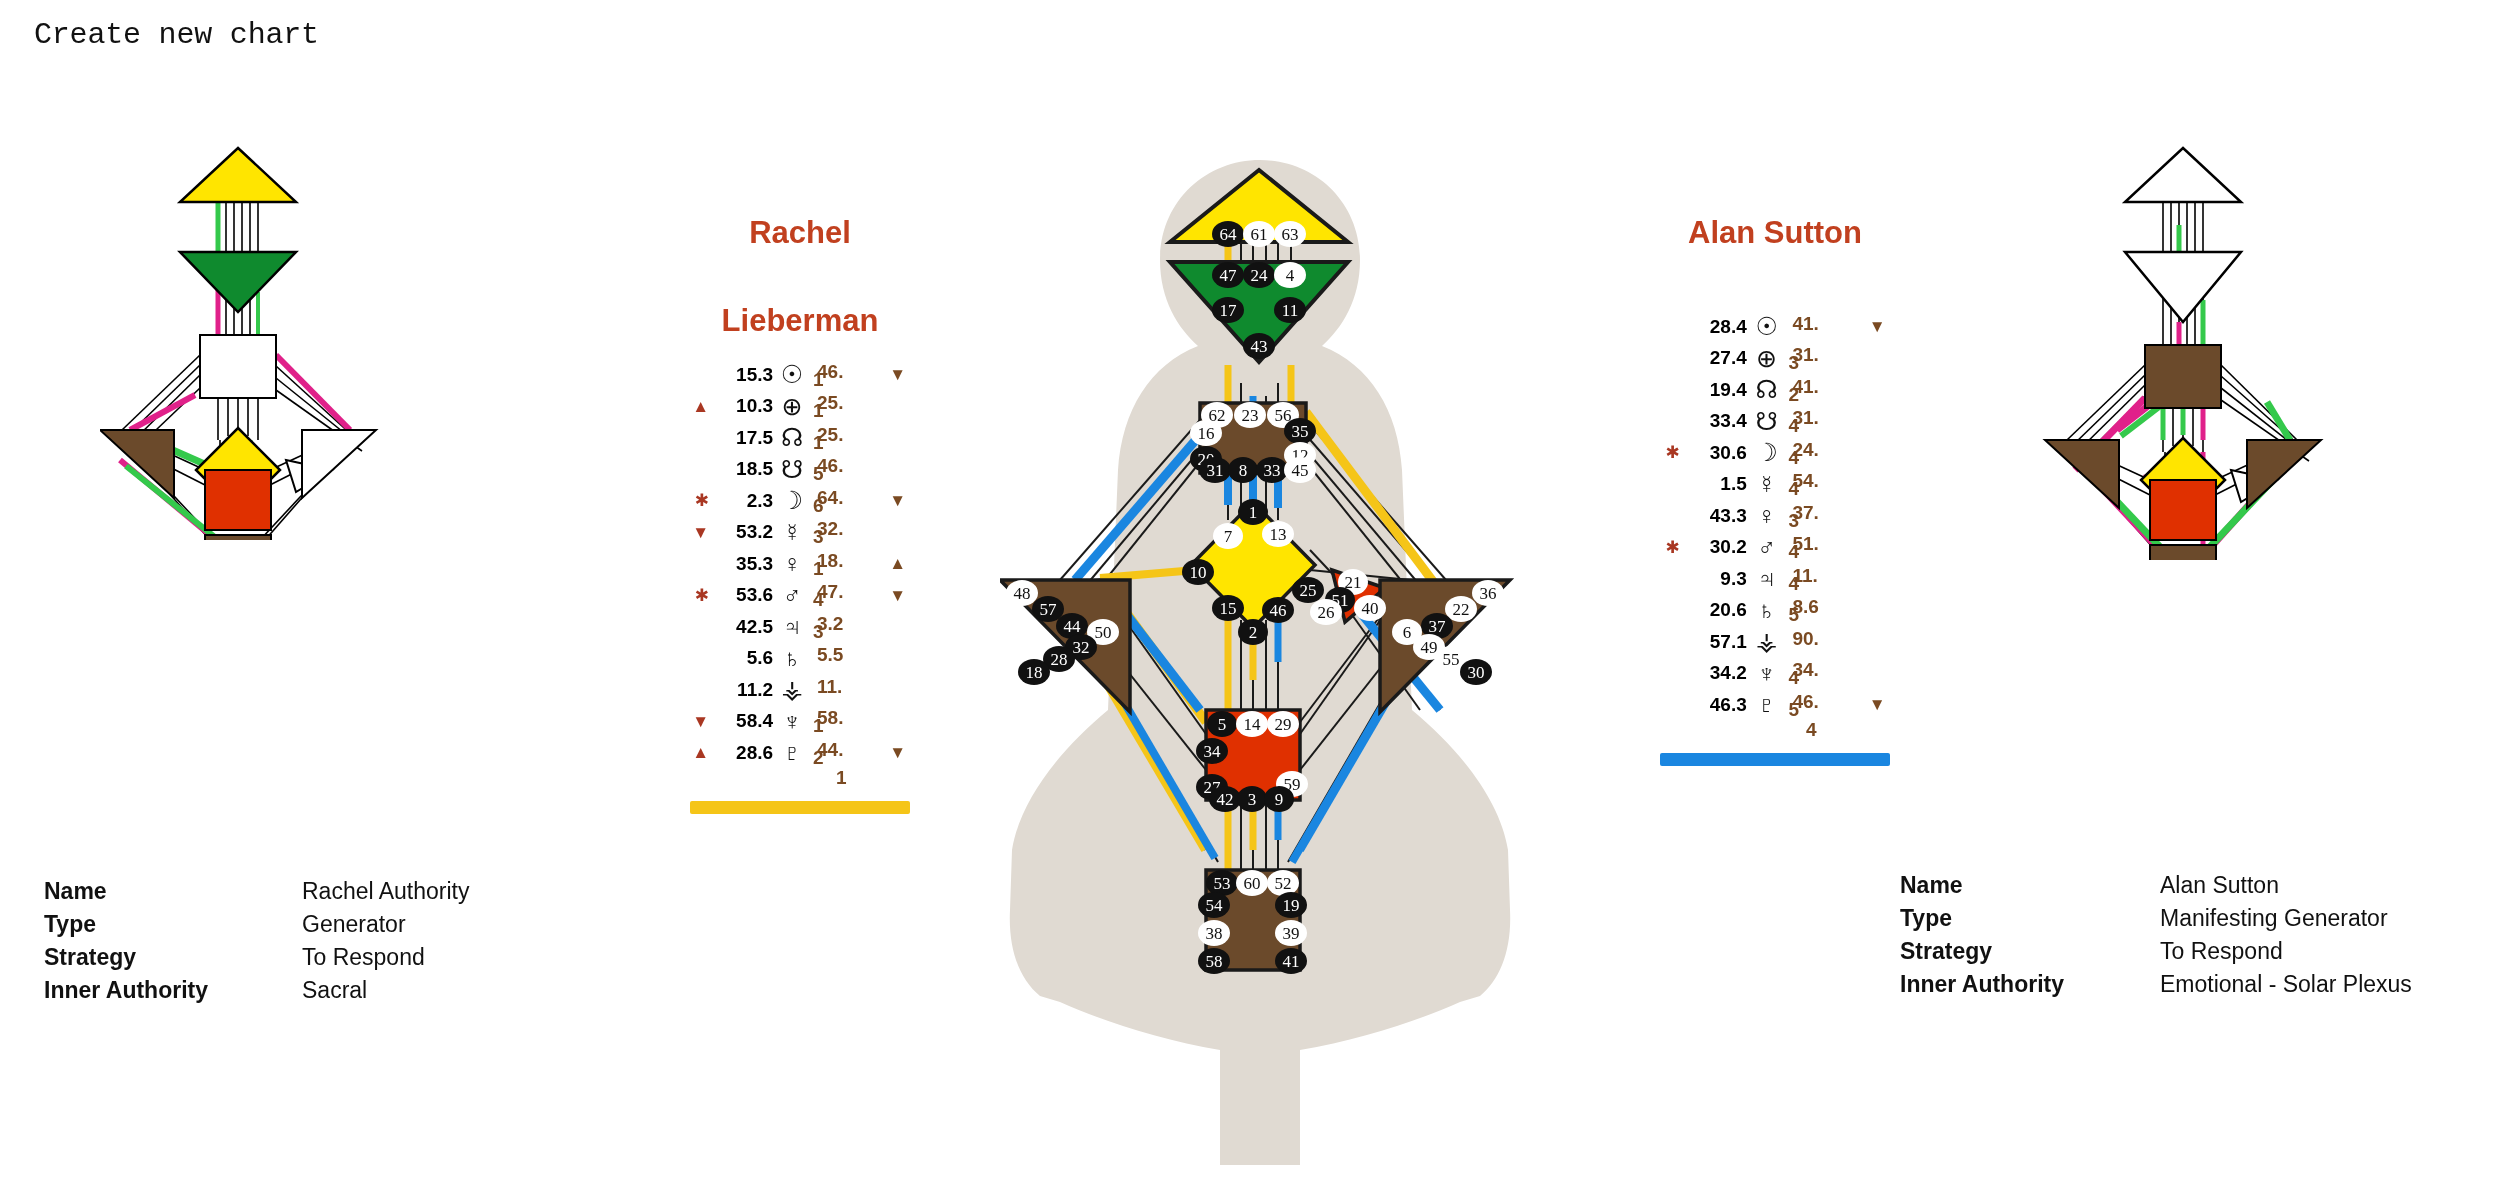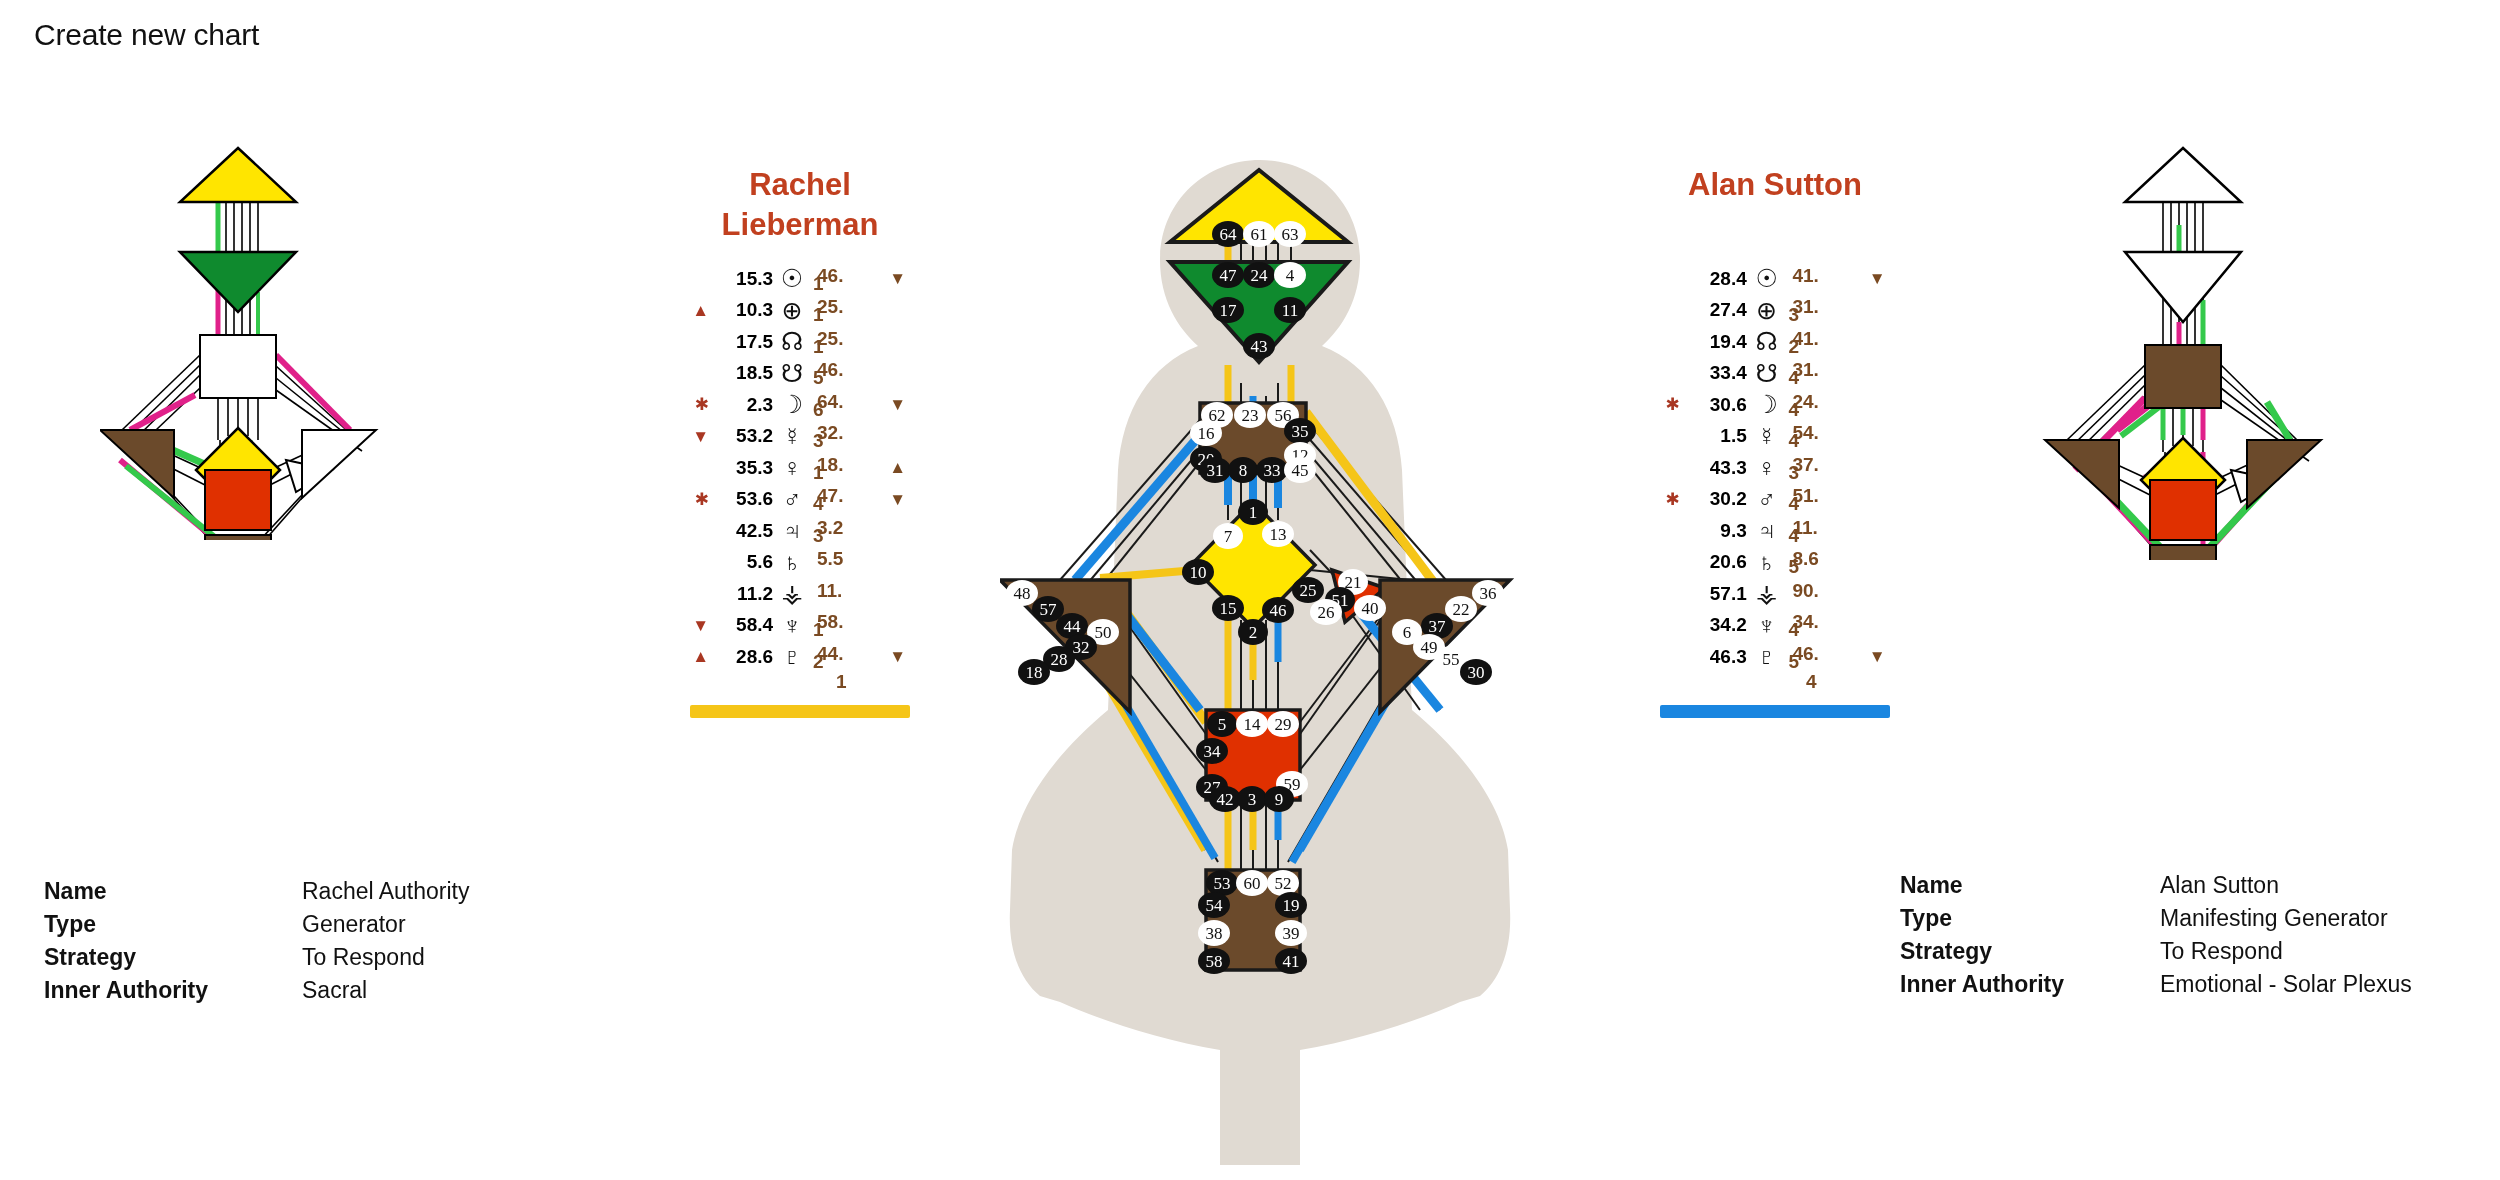--- a/index.html
+++ b/index.html
@@ -11,32 +11,32 @@
     overflow:hidden;
     position:relative;
   }
 
   
   #topbar {
     position:absolute; left:0; top:0; width:100%; height:70px;
     display:flex; align-items:center; gap:22px; padding-left:34px;
   }
   .navlink {
-    font-size:30px; color:#111; font-family:Liberation Sans, sans-serif;
+    font-size:30px; color:#111; font-family:Liberation Mono, monospace;
     letter-spacing:-0.2px; cursor:pointer; white-space:nowrap;
   }
 
   
   .abs { position:absolute;text-decoration:underline; }
 
   
   .ptable { position:absolute; }
   .ptitle {
     color:#c1401f; font-weight:bold; font-size:31px; line-height:40px;
-    text-align:center; width:100%;
+    text-align:center; width:100%;margin-top:48px;
   }
   .prow {
     display:flex; align-items:center; height:31.5px; position:relative;
   }
   .p-arrowL {
     width:26px; text-align:right; font-size:17px; color:#a93722; line-height:1;
     padding-right:3px;
   }
   .p-des {
     width:74px; text-align:right; color:#000000; font-weight:bold; font-size:19px;

